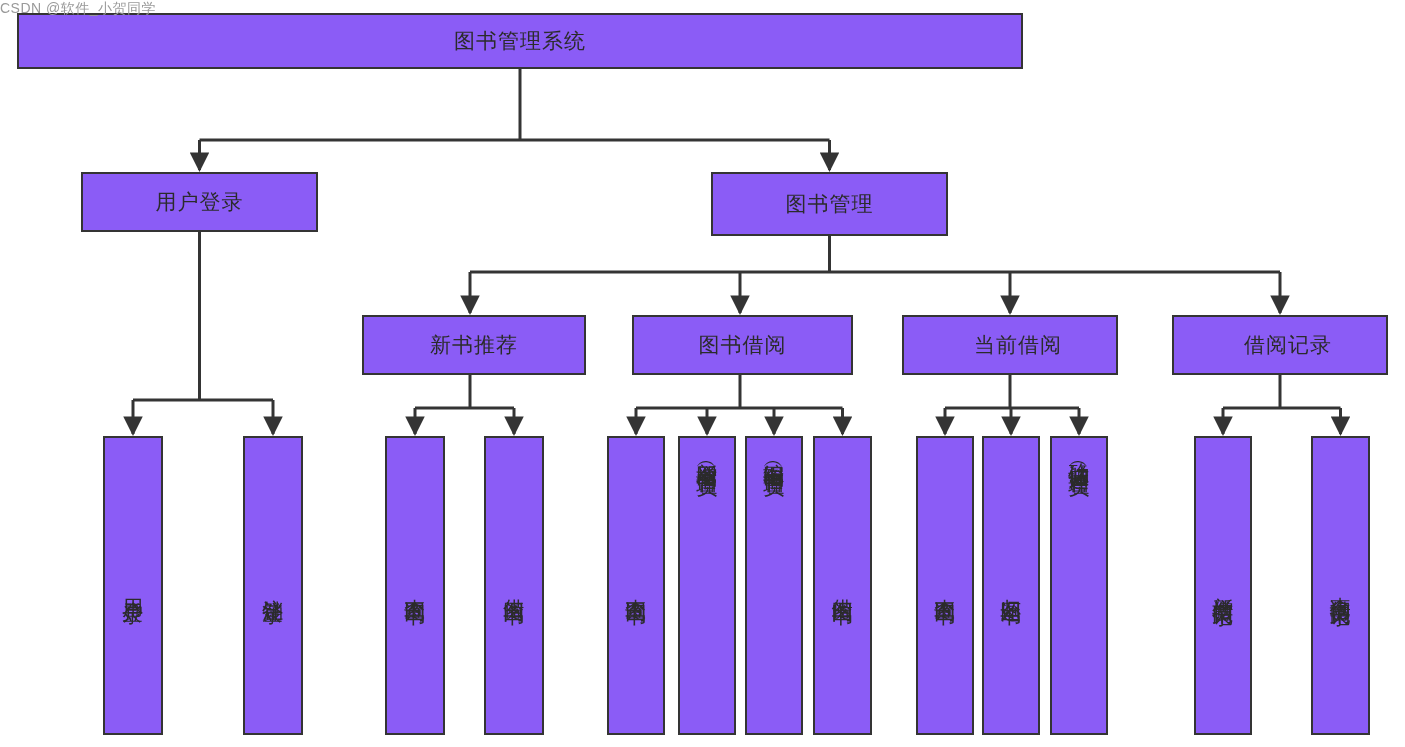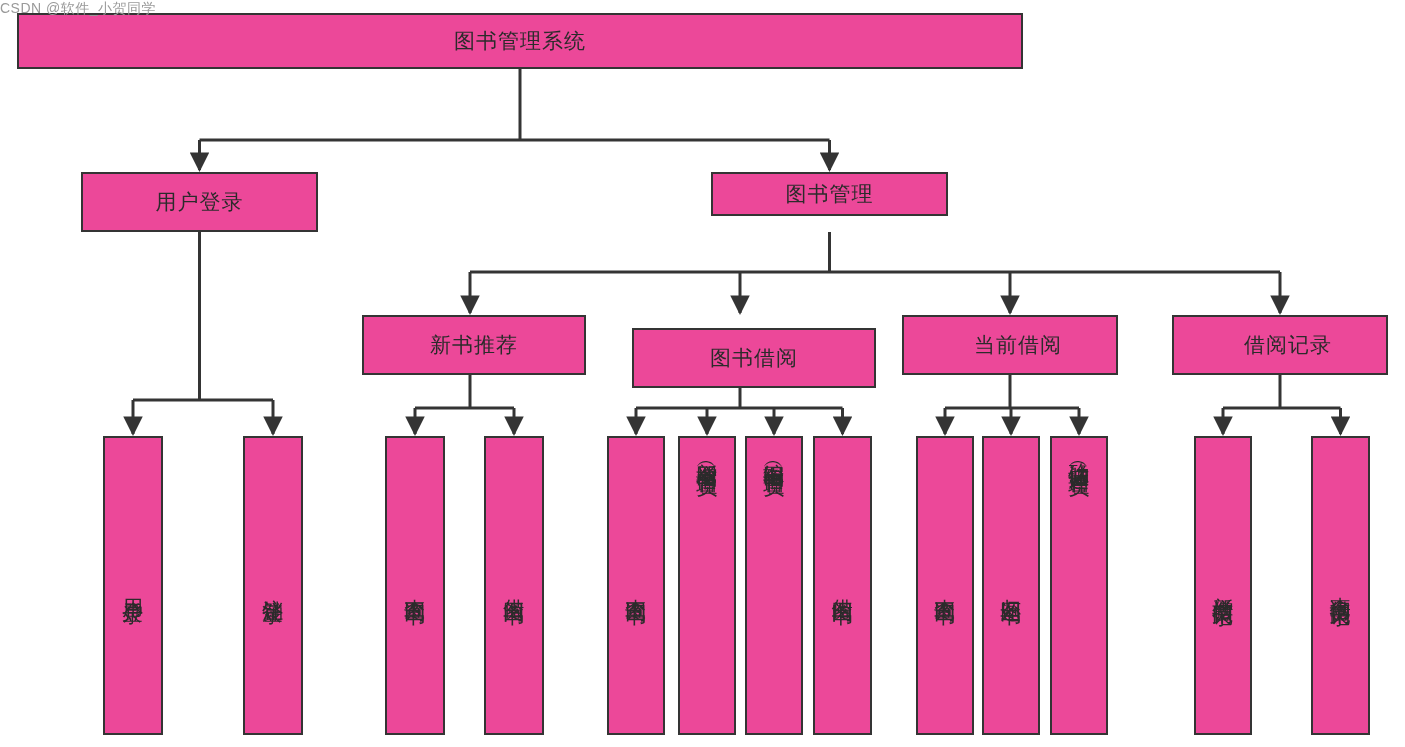--- a/index.html
+++ b/index.html
@@ -22,21 +22,21 @@
     position: absolute;
     left: 0;
     top: 0;
     width: 1405px;
     height: 747px;
     pointer-events: none;
   }
   .node {
     position: absolute;
     box-sizing: border-box;
-    background: #ec4899;
+    background: #8b5cf6;
     border: 2px solid #343434;
     display: flex;
     align-items: center;
     justify-content: center;
     color: #2b2b2b;
   }
   .node.horizontal {
     font-size: 21px;
     letter-spacing: 1px;
     line-height: 1.2;
@@ -122,27 +122,27 @@
       </g>
   </svg>
 
   <div id="node-layer">
       <div class="node root horizontal" style="left: 17px; top: 13px; width: 1006px; height: 56px;">
         <span>图书管理系统</span>
       </div>
       <div class="node lvl2 horizontal" style="left: 81px; top: 172px; width: 237px; height: 60px;">
         <span>用户登录</span>
       </div>
-      <div class="node lvl2 horizontal" style="left: 711px; top: 172px; width: 237px; height: 44px;">
+      <div class="node lvl2 horizontal" style="left: 711px; top: 172px; width: 237px; height: 64px;">
         <span>图书管理</span>
       </div>
       <div class="node lvl3 horizontal" style="left: 362px; top: 315px; width: 224px; height: 60px;">
         <span>新书推荐</span>
       </div>
-      <div class="node lvl3 horizontal" style="left: 632px; top: 315px; width: 244px; height: 60px; margin-top: 13px;">
+      <div class="node lvl3 horizontal" style="left: 632px; top: 315px; width: 221px; height: 60px;">
         <span>图书借阅</span>
       </div>
       <div class="node lvl3 horizontal" style="left: 902px; top: 315px; width: 216px; height: 60px; padding-left: 16px;">
         <span>当前借阅</span>
       </div>
       <div class="node lvl3 horizontal" style="left: 1172px; top: 315px; width: 216px; height: 60px; padding-left: 16px;">
         <span>借阅记录</span>
       </div>
       <div class="node leaf vertical mid" style="left: 103px; top: 436px; width: 60px; height: 299px;">
         <span class="vlabel centered">用户登录</span>

